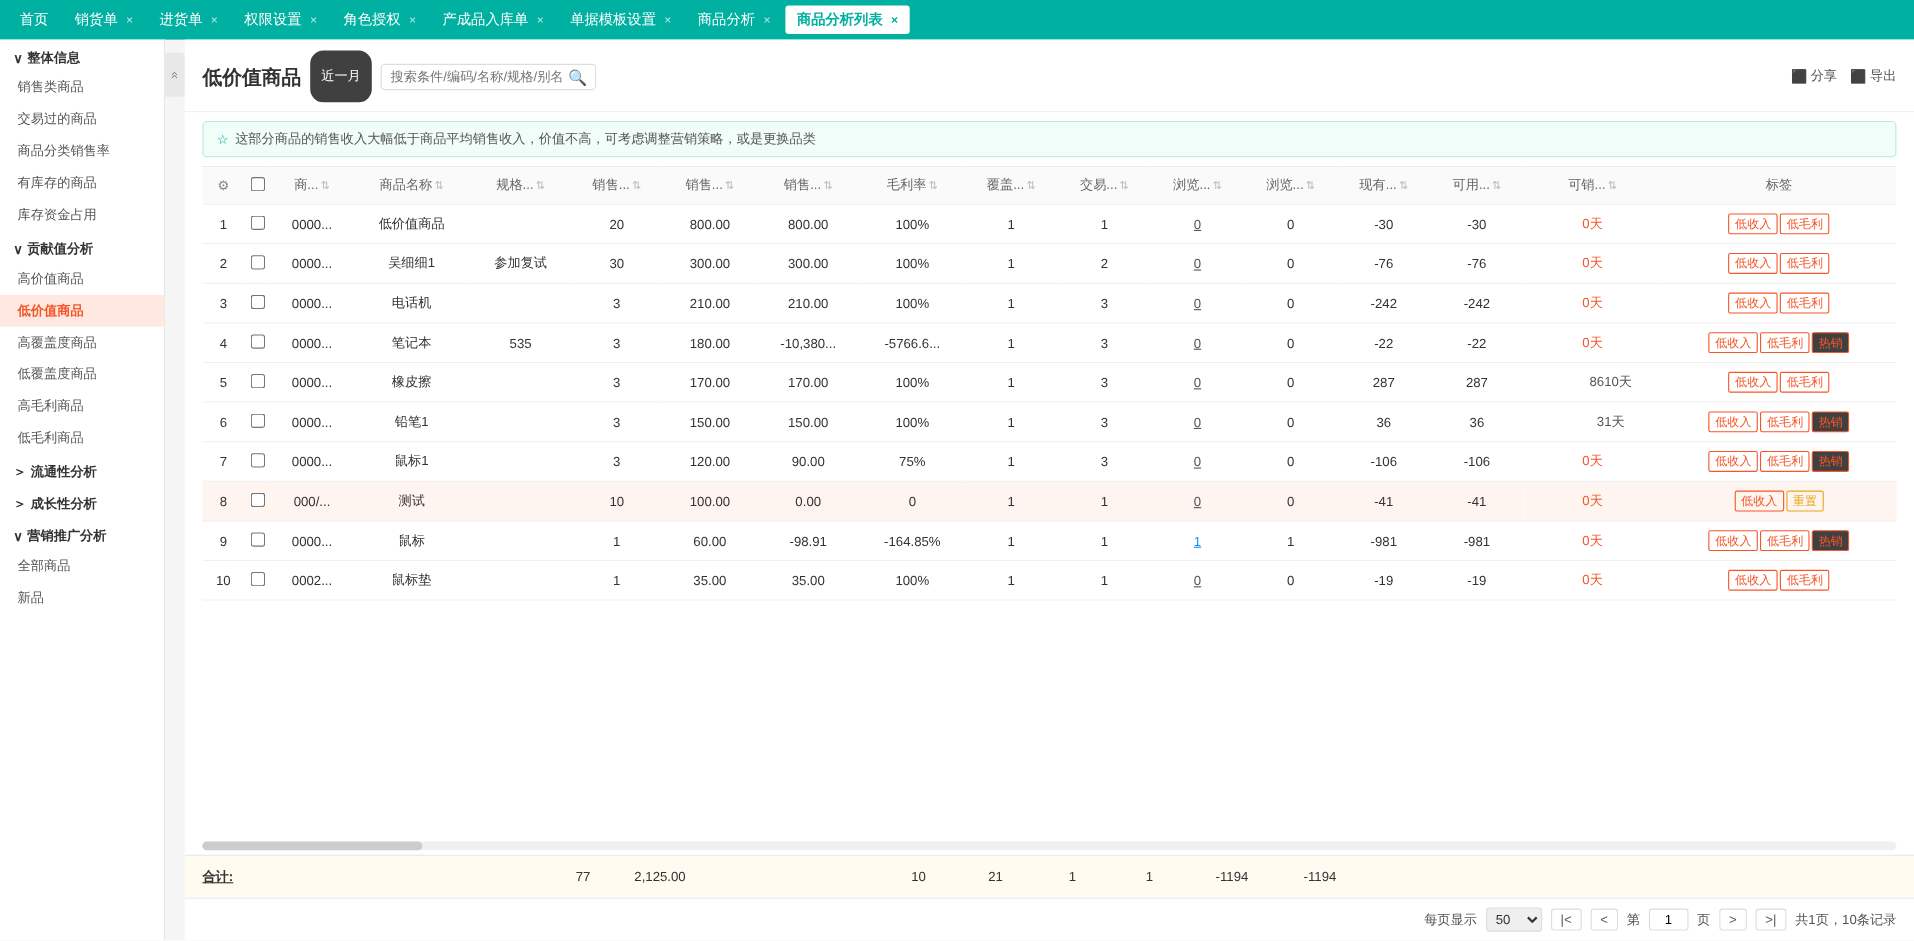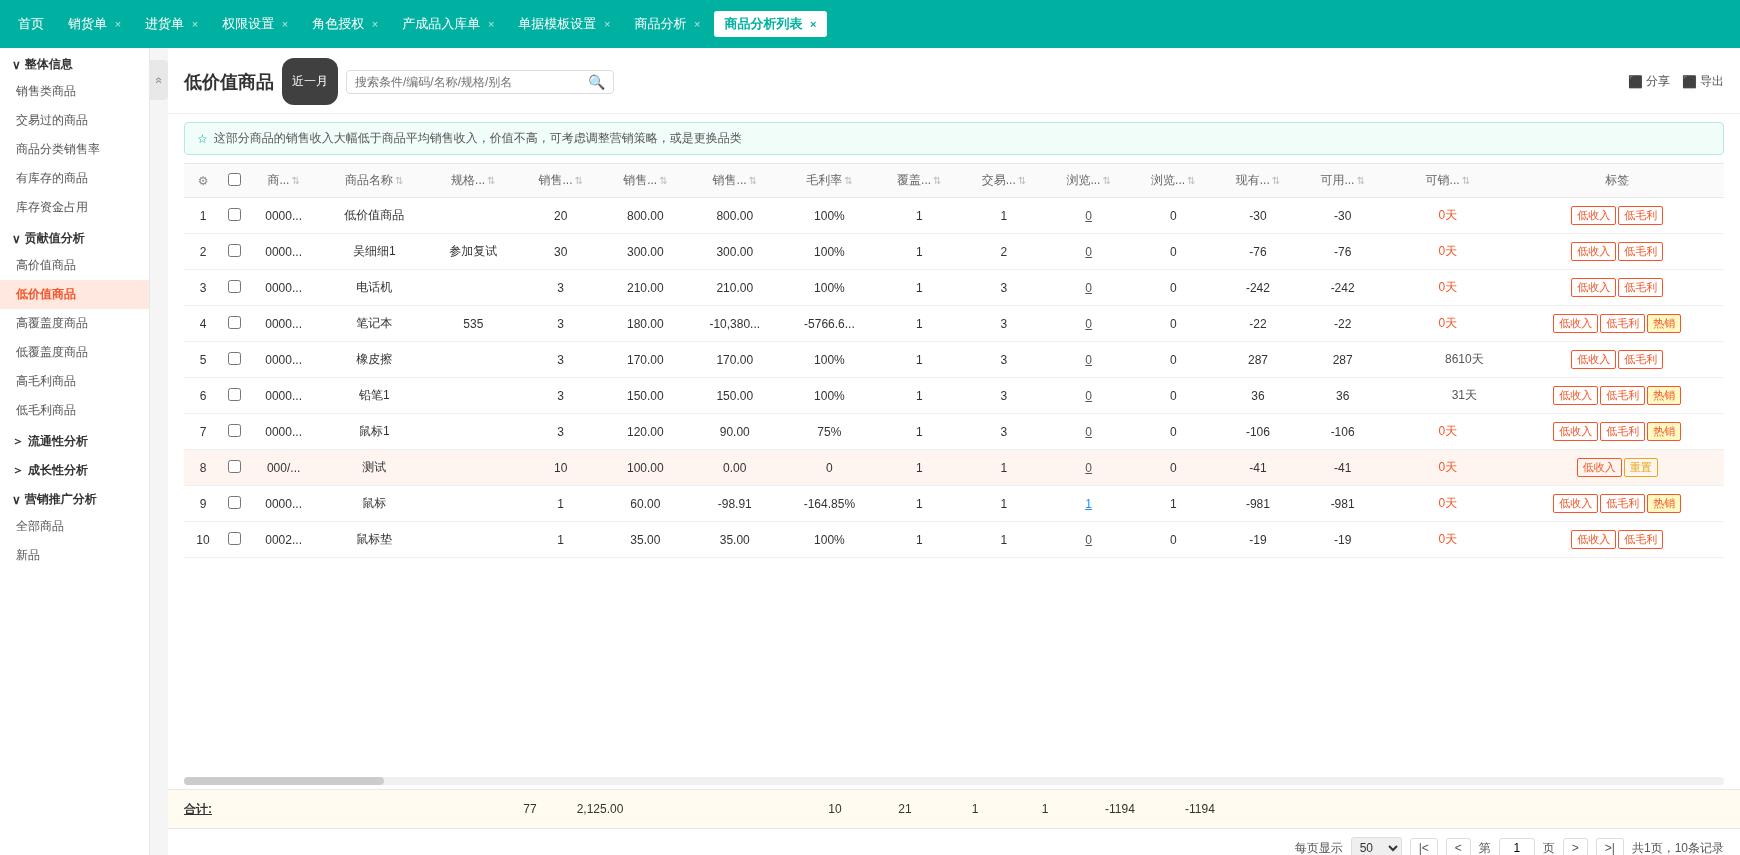--- a/index.html
+++ b/index.html
@@ -1,21 +1,21 @@
 <!DOCTYPE html>
 <html><head>
   <meta charset="utf-8">
   <style>
     * { box-sizing: border-box; margin: 0; padding: 0; font-family: "Microsoft YaHei", Arial, sans-serif; font-size: 12px; }
     body { background: #f5f5f5; overflow: hidden; width: 1740px; height: 855px; }
 
     
     .top-nav {
       background: #00b0a0;
-      height: 48px;
+      height: 36px;
       display: flex;
       align-items: center;
       padding: 0 8px;
       gap: 4px;
     }
     .nav-item {
       color: #fff;
       padding: 4px 10px;
       cursor: pointer;
       border-radius: 3px;
@@ -80,21 +80,21 @@
       color: #fff;
       border-radius: 12px;
       padding: 15px 10px;
       font-size: 12px;
       cursor: pointer;
     }
     .search-box {
       border: 1px solid #ddd;
       border-radius: 4px;
       padding: 4px 28px 4px 8px;
-      width: 268px;
+      width: 196px;
       outline: none;
       font-size: 12px;
       color: #999;
     }
     .search-icon-wrap {
       position: relative;
       display: inline-flex;
       align-items: center;
     }
     .search-icon-wrap .search-icon {
@@ -168,21 +168,21 @@
     }
     tbody tr.highlighted td { background: #fff5f0; }
     .tag {
       display: inline-block;
       padding: 1px 5px;
       border-radius: 2px;
       font-size: 11px;
       margin: 1px;
     }
     .tag-orange { color: #f5562a; border: 1px solid #f5562a; }
-    .tag-hot { color: #f5562a; border: 1px solid #f5562a; background: #fef9c3; }
+    .tag-hot { color: #f5562a; border: 1px solid #f5562a; background: #404040; }
     .tag-yellow { color: #e6a817; border: 1px solid #e6a817; }
     .zero-link { color: #555; text-decoration: underline; cursor: pointer; }
     .one-link { color: #1890ff; text-decoration: underline; cursor: pointer; }
     .days-zero { color: #f5562a; }
     .days-positive { color: #555; padding-left: 33px; }
 
     
     .footer-totals {
       border-top: 1px solid #e8e8e8;
       padding: 8px 16px;

